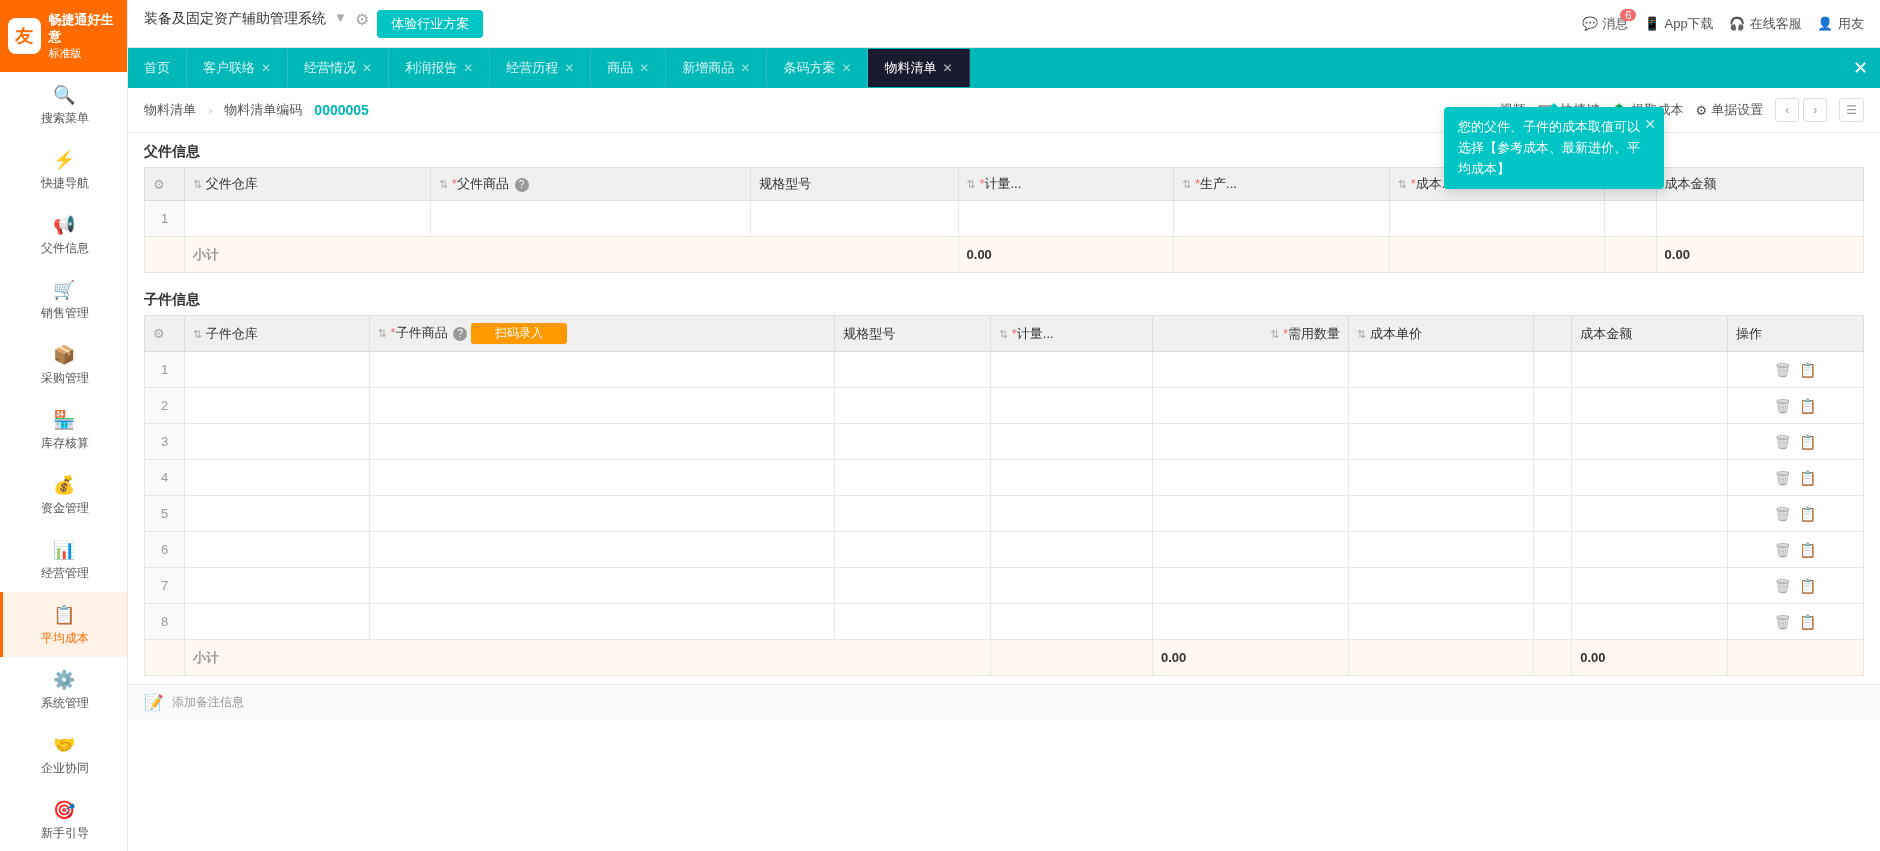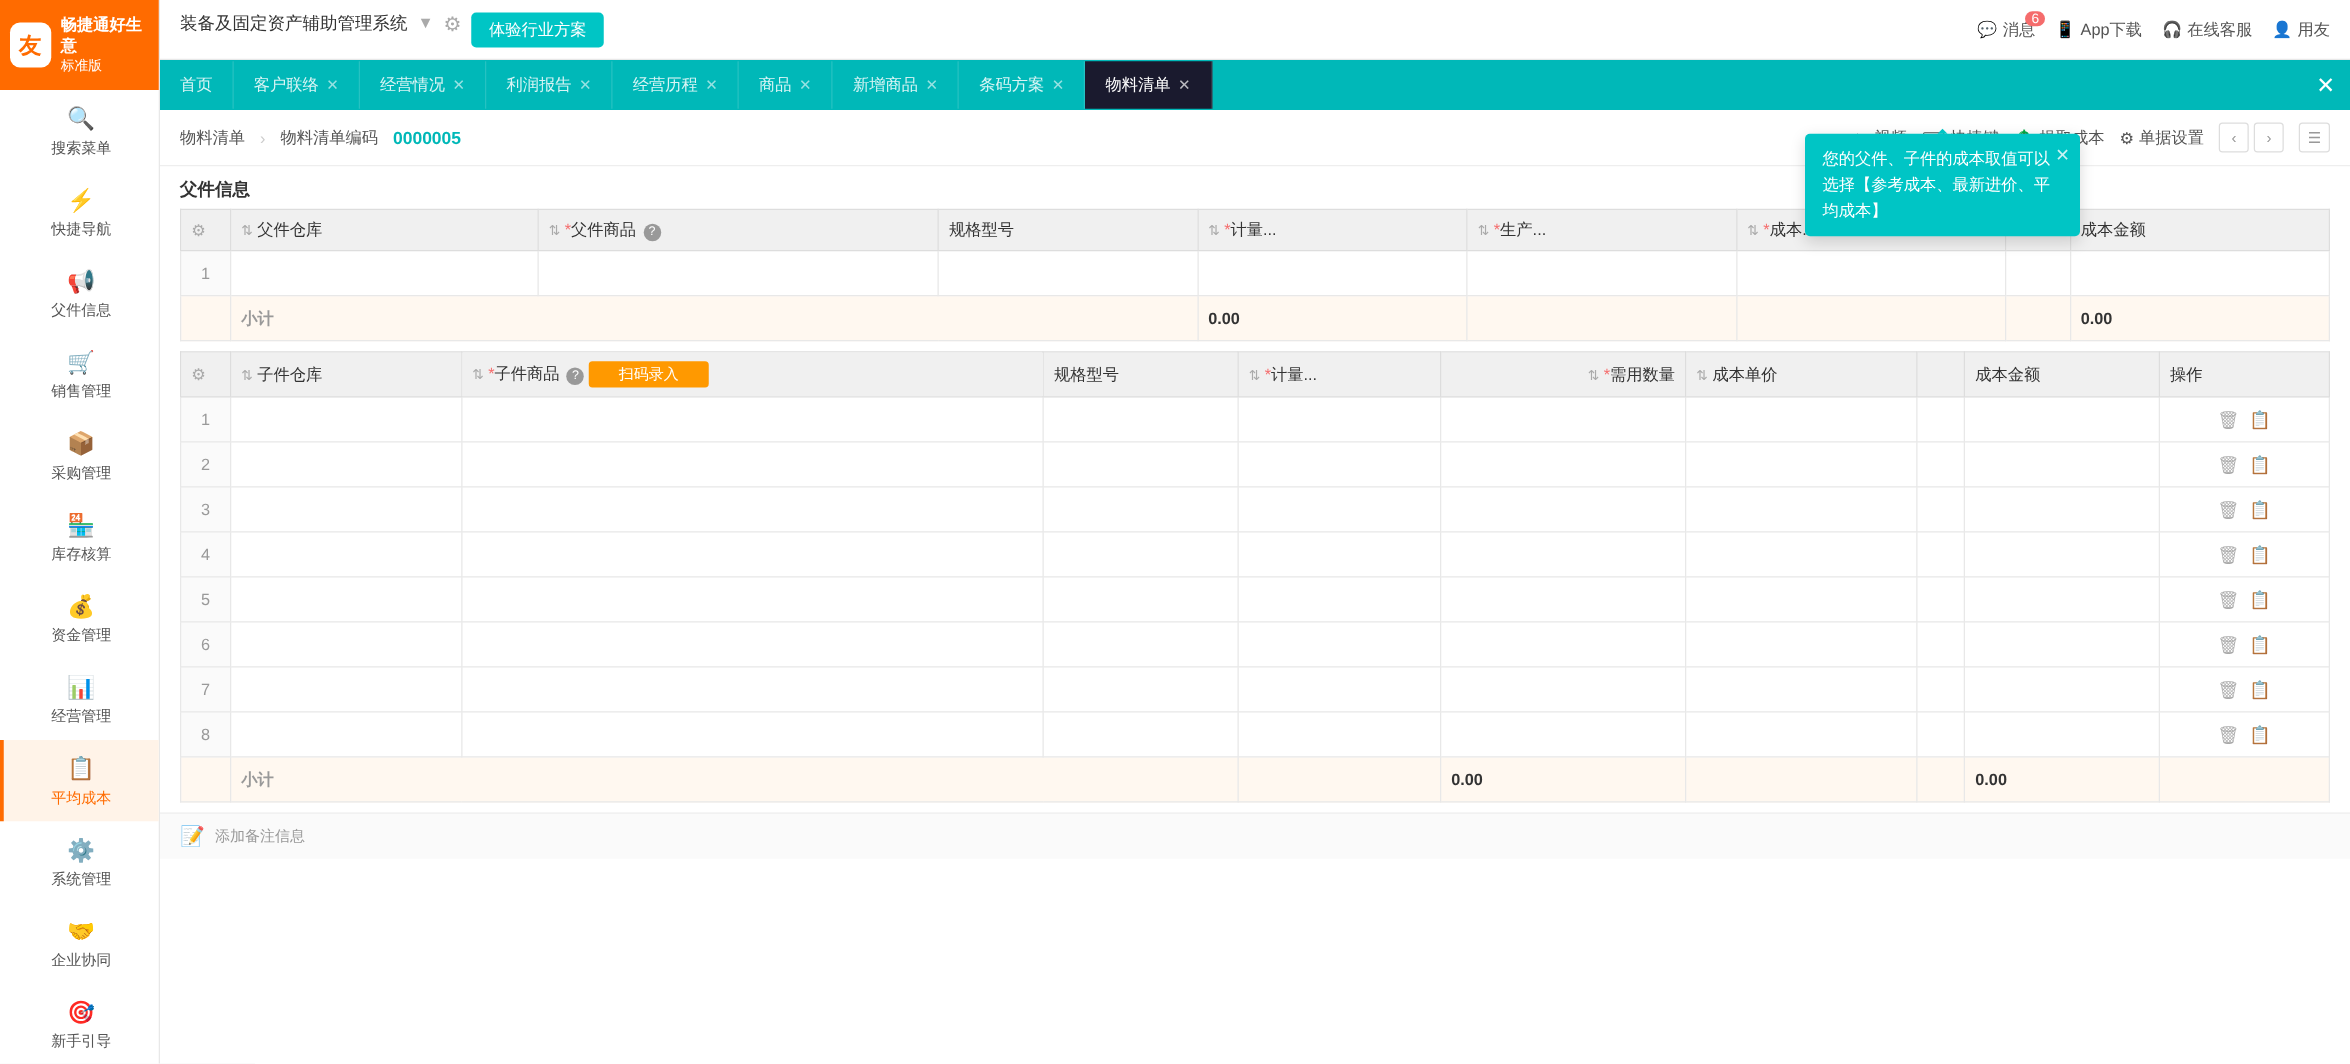--- a/index.html
+++ b/index.html
@@ -333,20 +333,23 @@
                 <td>
                   <span class="subtotal-value">0.00</span>
                 </td>
               </tr>
             </tbody>
           </table>
         </div>
       </div>
 
       <div class="section">
+        <div class="section-title">
+          <span>子件信息</span>
+        </div>
         <table class="data-table">
           <thead>
             <tr>
               <th class="th-gear"><span class="th-icon">⚙</span></th>
               <th>
                 <span style="color:#aaa;font-size:11px;">⇅</span>
                 子件仓库
               </th>
               <th style="position:relative;">
                 <span style="color:#aaa;font-size:11px;">⇅</span>

